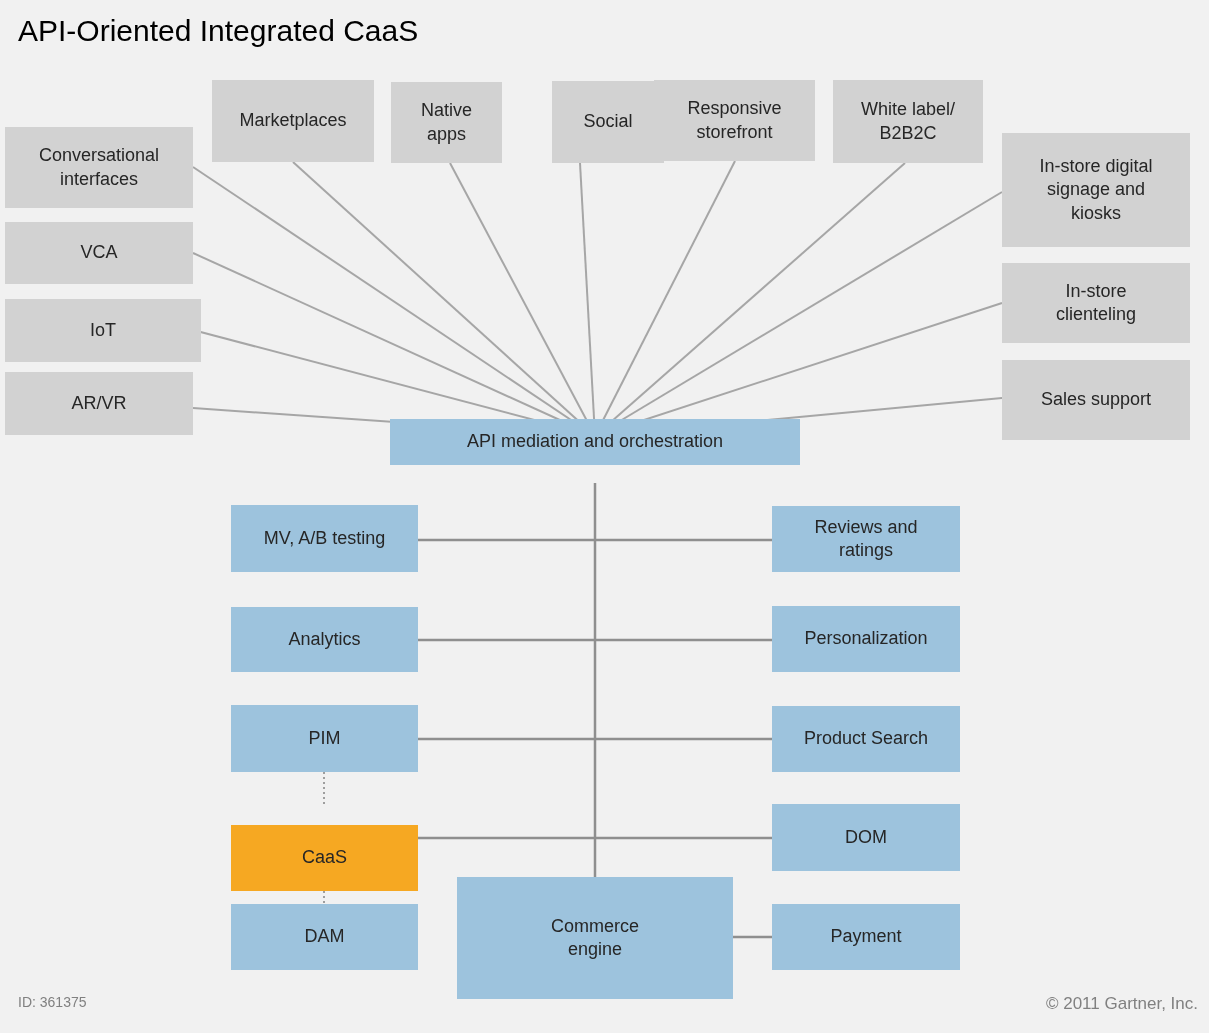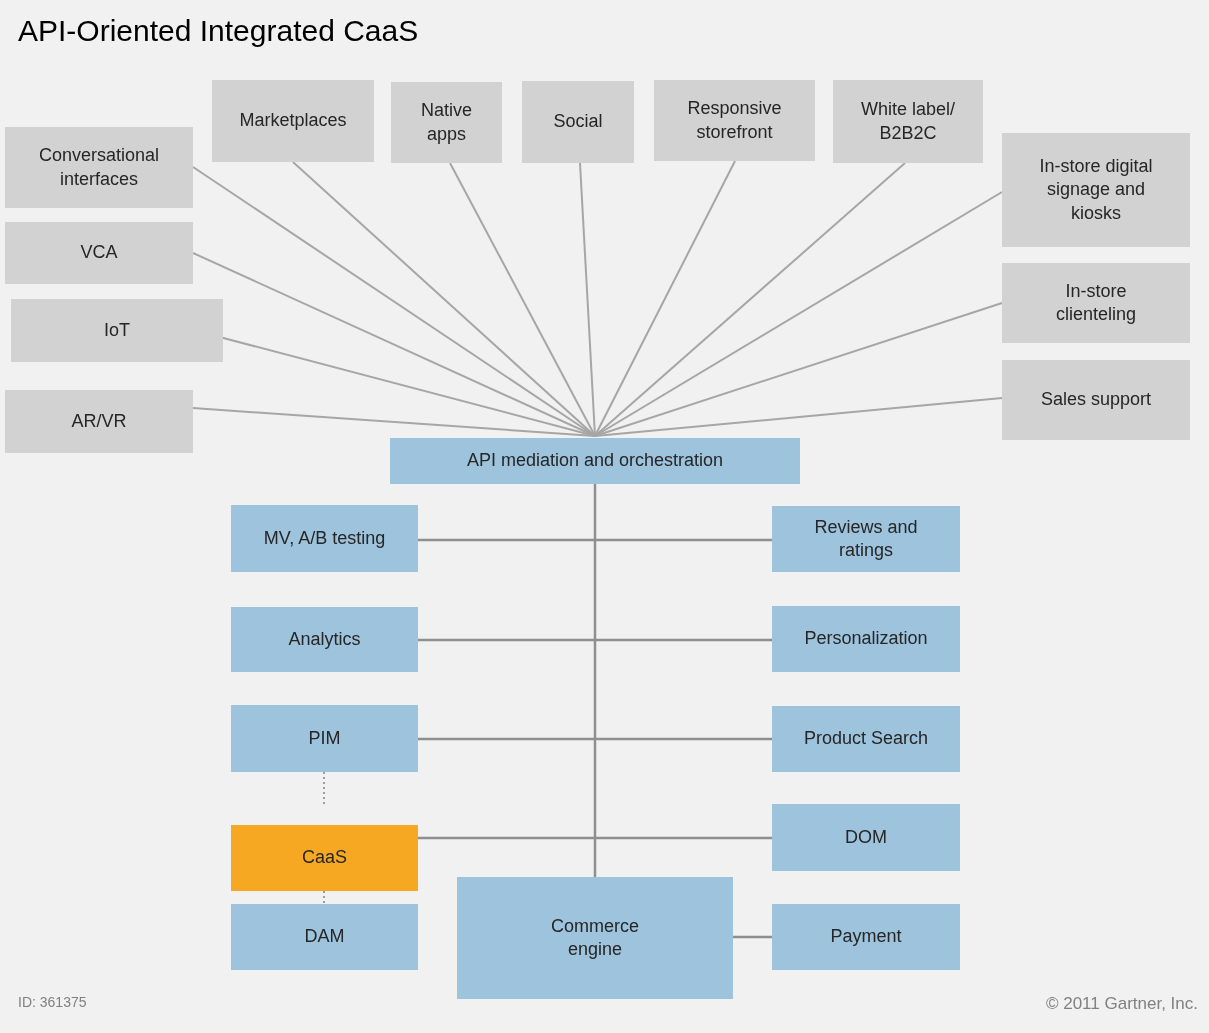--- a/index.html
+++ b/index.html
@@ -80,38 +80,38 @@
 
   <g stroke="#9e9e9e" stroke-width="2" stroke-dasharray="2 3">
     <line x1="324" y1="772" x2="324" y2="806"></line>
     <line x1="324" y1="871" x2="324" y2="905"></line>
   </g>
 </svg>
 
 <div class="node channel" style="left:5px;top:127px;width:188px;height:81px">Conversational
 interfaces</div>
 <div class="node channel" style="left:5px;top:222px;width:188px;height:62px">VCA</div>
-<div class="node channel" style="left:11px;top:299px;width:212px;height:63px">IoT</div>
-<div class="node channel" style="left:5px;top:390px;width:188px;height:63px">AR/VR</div>
+<div class="node channel" style="left:5px;top:299px;width:196px;height:63px">IoT</div>
+<div class="node channel" style="left:5px;top:372px;width:188px;height:63px">AR/VR</div>
 <div class="node channel" style="left:212px;top:80px;width:162px;height:82px">Marketplaces</div>
 <div class="node channel" style="left:391px;top:82px;width:111px;height:81px">Native
 apps</div>
-<div class="node channel" style="left:522px;top:81px;width:112px;height:82px">Social</div>
+<div class="node channel" style="left:552px;top:81px;width:112px;height:82px">Social</div>
 <div class="node channel" style="left:654px;top:80px;width:161px;height:81px">Responsive
 storefront</div>
 <div class="node channel" style="left:833px;top:80px;width:150px;height:83px">White label/
 B2B2C</div>
 <div class="node channel" style="left:1002px;top:133px;width:188px;height:114px">In-store digital
 signage and
 kiosks</div>
 <div class="node channel" style="left:1002px;top:263px;width:188px;height:80px">In-store
 clienteling</div>
 <div class="node channel" style="left:1002px;top:360px;width:188px;height:80px">Sales support</div>
 
-<div class="node service" style="left:390px;top:438px;width:410px;height:46px">API mediation and orchestration</div>
+<div class="node service" style="left:390px;top:419px;width:410px;height:46px">API mediation and orchestration</div>
 <div class="node service" style="left:231px;top:505px;width:187px;height:67px">MV, A/B testing</div>
 <div class="node service" style="left:231px;top:607px;width:187px;height:65px">Analytics</div>
 <div class="node service" style="left:231px;top:705px;width:187px;height:67px">PIM</div>
 <div class="node highlight" style="left:231px;top:805px;width:187px;height:66px">CaaS</div>
 <div class="node service" style="left:231px;top:904px;width:187px;height:66px">DAM</div>
 <div class="node service" style="left:772px;top:506px;width:188px;height:66px">Reviews and
 ratings</div>
 <div class="node service" style="left:772px;top:606px;width:188px;height:66px">Personalization</div>
 <div class="node service" style="left:772px;top:706px;width:188px;height:66px">Product Search</div>
 <div class="node service" style="left:772px;top:804px;width:188px;height:67px">DOM</div>

